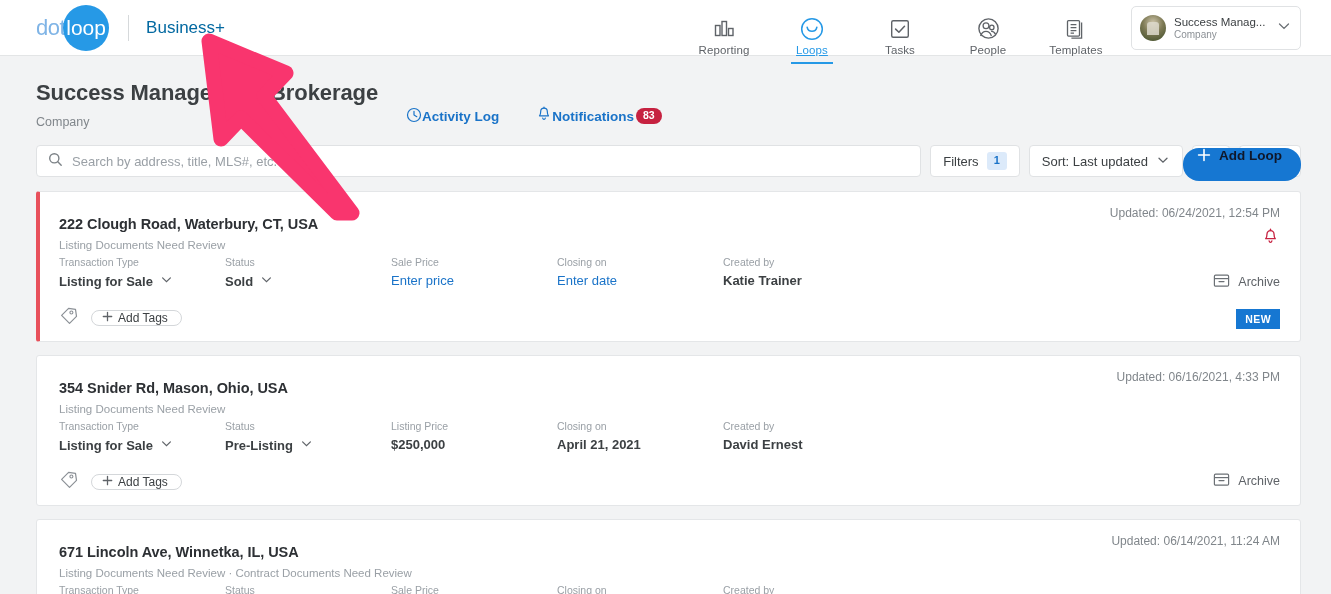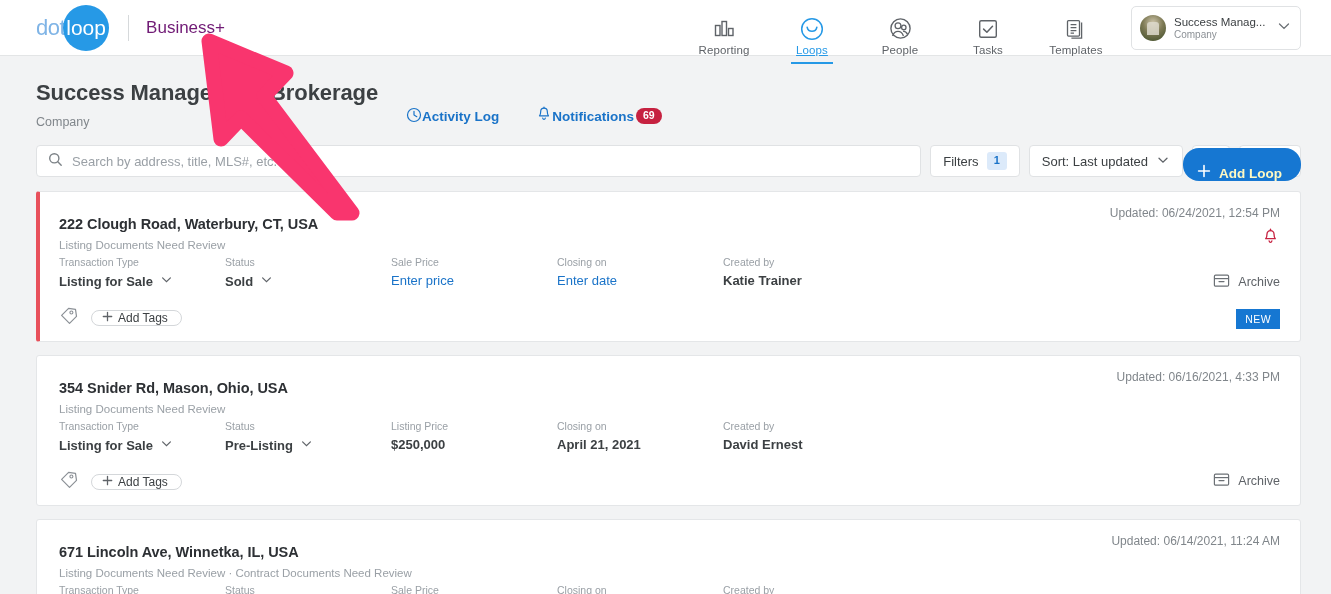--- a/index.html
+++ b/index.html
@@ -23,21 +23,21 @@
   .logo-dot {
     color: #7fb4e6; font-size: 22px; letter-spacing: -.5px; font-weight: 400;
   }
   .logo-circle {
     width: 46px; height: 46px; border-radius: 50%;
     background: #2699e6; color: #fff;
     font-size: 21px; display: flex; align-items: center; justify-content: center;
     margin-left: -2px;
   }
   .brand-divider { width: 1px; height: 26px; background: #d6d9db; margin: 0 17px 0 19px; }
-  .brand-name { font-size: 17px; color: #701a75; font-weight: 400; }
+  .brand-name { font-size: 17px; color: #0369a1; font-weight: 400; }
 
   .nav {
     position: absolute; left: 680px; top: 0; height: 64px;
     display: flex; align-items: flex-end;
   }
   .nav-item {
     width: 88px; height: 56px;
     display: flex; flex-direction: column; align-items: center; justify-content: center;
     gap: 3px; cursor: pointer; position: relative;
   }
@@ -81,23 +81,23 @@
     display: flex; align-items: center; 
     font-size: 13.5px; color: #1a73c8; font-weight: bold; cursor: pointer;
   }
   .badge-red {
     background: #c62140; color: #fff; font-size: 10.5px; font-weight: bold;
     border-radius: 9px; padding: 2px 7px 3px; line-height: 1; margin-left: 2px;
   }
   .addloop {
     position: absolute; right: 30px; top: 92px;
     height: 33px; padding: 0 19px 0 14px;
-    background: #1677d2; color: #fef9c3; border: none; border-radius: 16px;
+    background: #1677d2; color: #0f172a; border: none; border-radius: 16px;
     font-size: 13.5px; font-weight: bold; font-family: inherit;
-    display: flex; align-items: flex-end; gap: 8px; cursor: pointer;
+    display: flex; align-items: flex-start; gap: 8px; cursor: pointer;
   }
 
   
   .toolbar {
     margin: 0 30px 0 36px; height: 34px;
     display: flex; align-items: center; gap: 9px;
   }
   .search {
     flex: 1 1 auto; height: 32px; background: #fff;
     border: 1px solid #e0e2e4; border-radius: 4px;
@@ -153,21 +153,21 @@
   }
   .bell-alert { position: absolute; right: 21px; top: 36px; cursor: pointer; }
   .archive {
     position: absolute; right: 20px; bottom: 50px;
     display: flex; align-items: center; gap: 8px;
     font-size: 12.5px; color: #5f6368; cursor: pointer;
   }
   .archive.low { bottom: 15px; }
   .new-badge {
     position: absolute; right: 20px; bottom: 12px;
-    background: #1677d2; color: #fff; font-size: 10.5px; font-weight: normal;
+    background: #1677d2; color: #fff; font-size: 10.5px; font-weight: bold;
     letter-spacing: .4px; border-radius: 0; padding: 5px 9px; line-height: 1;
   }
 
   
   .arrow-layer { position: absolute; left: 0; top: 0; width: 1331px; height: 594px; pointer-events: none; }
 </style>
 </head>
 <body>
 
 <div class="page">
@@ -199,38 +199,38 @@
         <span class="nav-ico">
           <svg width="24" height="24" viewBox="0 0 24 24">
               <circle cx="12" cy="12" r="10.3" fill="none" stroke="#2699e6" stroke-width="1.5"></circle>
           <path d="M7.2 10.3a4.9 4.9 0 0 0 9.6 0" fill="none" stroke="#2699e6" stroke-width="1.6" stroke-linecap="round"></path>
             </svg>
         </span>
         <span class="nav-label">Loops</span>
       </div>
       <div class="nav-item">
         <span class="nav-ico">
+          <svg width="22" height="22" viewBox="0 0 22 22">
+              <rect x="2.7" y="2.7" width="16.6" height="16.6" rx="1.5" fill="none" stroke="#5f6368" stroke-width="1.4"></rect>
+          <path d="M6.6 11.1l3.3 3.2 5.6-6" fill="none" stroke="#5f6368" stroke-width="1.5" stroke-linecap="round" stroke-linejoin="round"></path>
+            </svg>
+        </span>
+        <span class="nav-label">Tasks</span>
+      </div>
+      <div class="nav-item">
+        <span class="nav-ico">
           <svg width="23" height="23" viewBox="0 0 23 23">
               <circle cx="11.5" cy="11.5" r="9.6" fill="none" stroke="#5f6368" stroke-width="1.4"></circle>
             <circle cx="9" cy="8.8" r="2.9" fill="none" stroke="#5f6368" stroke-width="1.3"></circle>
             <circle cx="14.8" cy="10.4" r="2.2" fill="none" stroke="#5f6368" stroke-width="1.3"></circle>
             <path d="M3.6 19c1-3 2.9-4.6 5.4-4.6 2.6 0 4.4 1.6 5.4 4.6" fill="none" stroke="#5f6368" stroke-width="1.3"></path>
             <path d="M14 14.1c2 0 3.6 1.2 4.6 3.3" fill="none" stroke="#5f6368" stroke-width="1.3"></path>
           </svg>
         </span>
         <span class="nav-label">People</span>
-      </div>
-      <div class="nav-item">
-        <span class="nav-ico">
-          <svg width="22" height="22" viewBox="0 0 22 22">
-              <rect x="2.7" y="2.7" width="16.6" height="16.6" rx="1.5" fill="none" stroke="#5f6368" stroke-width="1.4"></rect>
-          <path d="M6.6 11.1l3.3 3.2 5.6-6" fill="none" stroke="#5f6368" stroke-width="1.5" stroke-linecap="round" stroke-linejoin="round"></path>
-            </svg>
-        </span>
-        <span class="nav-label">Tasks</span>
       </div>
       <div class="nav-item">
         <span class="nav-ico">
           <svg width="22" height="22" viewBox="0 0 22 22">
               <g fill="none" stroke="#5f6368" stroke-width="1.3">
             <rect x="2.5" y="2.6" width="12" height="15.5" rx="1"></rect>
                 <path d="M16.6 4.6v15.6H6.4"></path>
             <path d="M5.6 6.6h5.8M5.6 9.6h5.8M5.6 12.6h5.8M5.6 15.2h3.4"></path>
               </g>
             </svg>
@@ -269,21 +269,21 @@
       </div>
       <div class="hlink">
         <span>
           <svg width="16" height="17" viewBox="0 0 16 17">
               <path d="M8 2.2c-2 0-3.3 1.4-3.3 3.3 0 3-1.2 4.3-1.2 4.3h9s-1.2-1.3-1.2-4.3c0-1.9-1.3-3.3-3.3-3.3z" fill="none" stroke="#1a73c8" stroke-width="1.2" stroke-linejoin="round"></path>
           <path d="M6.7 12.1c.2.8.7 1.3 1.3 1.3s1.1-.5 1.3-1.3" fill="none" stroke="#1a73c8" stroke-width="1.2" stroke-linecap="round"></path>
           <path d="M8 1v1.2" stroke="#1a73c8" stroke-width="1.2" stroke-linecap="round"></path>
             </svg>
         </span>
         <span>Notifications</span>
-        <span class="badge-red">69</span>
+        <span class="badge-red">83</span>
       </div>
     </div>
 
     <button class="addloop">
       <span>
         <svg width="14" height="14" viewBox="0 0 14 14">
             <path d="M7 1.6v10.8M1.6 7h10.8" stroke="#fff" stroke-width="1.6" stroke-linecap="round"></path>
           </svg>
       </span>
       <span>Add Loop</span>

